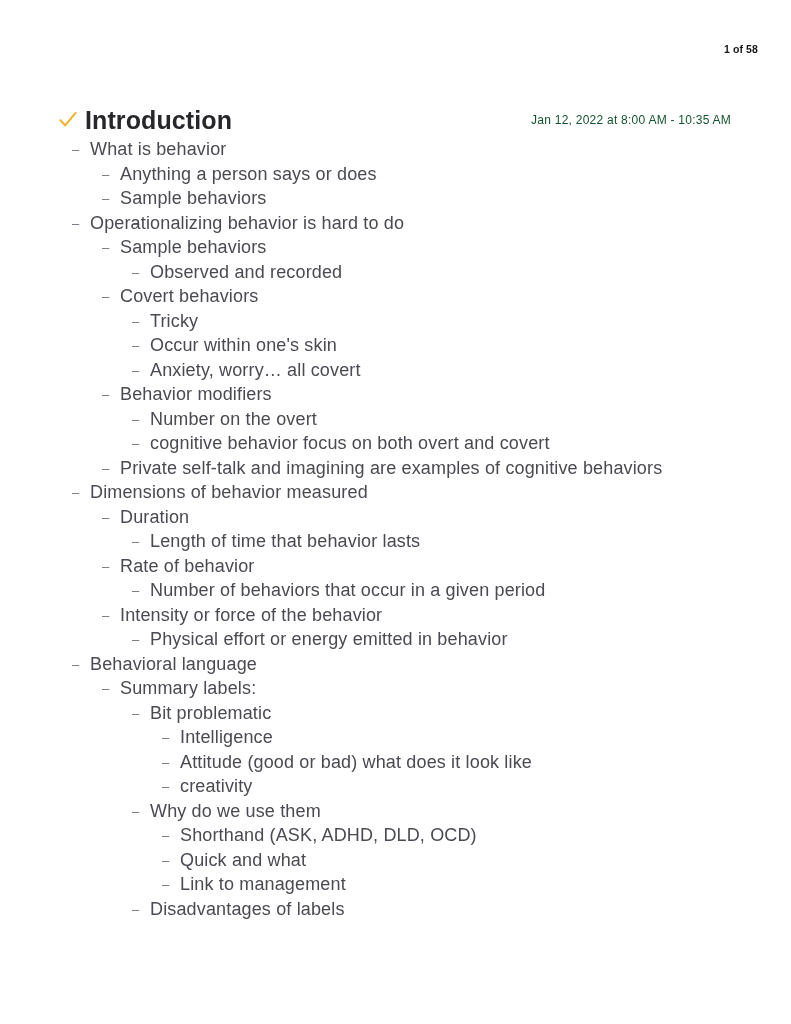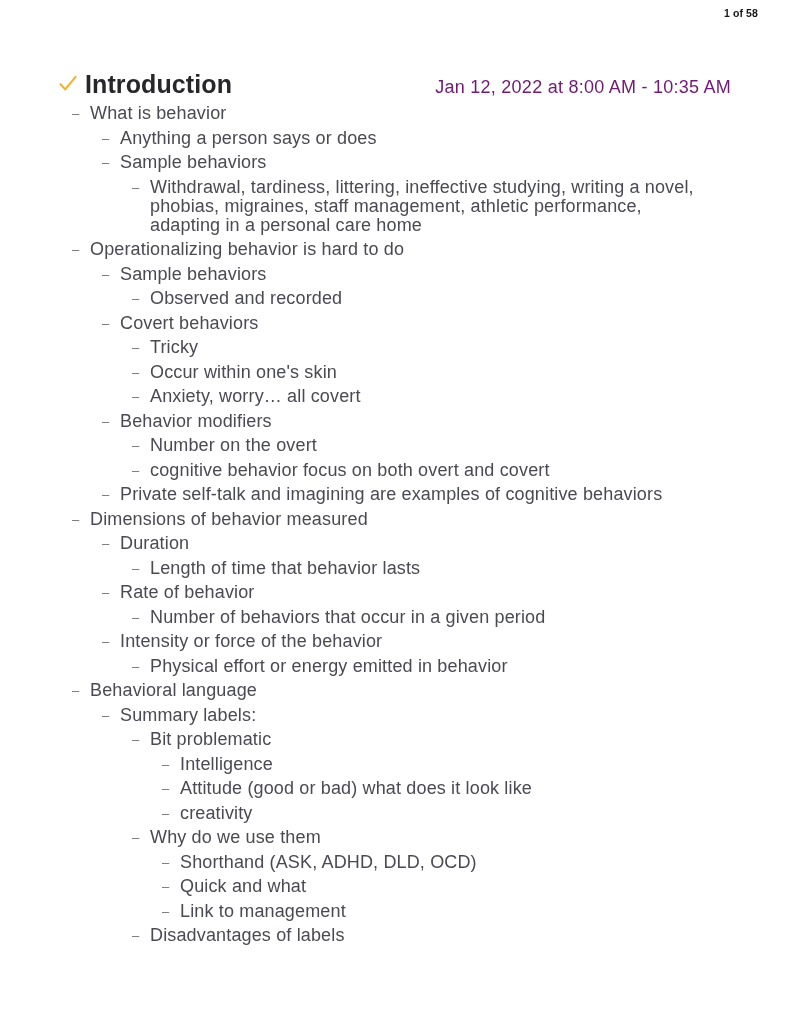--- a/index.html
+++ b/index.html
@@ -15,20 +15,21 @@
     -webkit-font-smoothing: antialiased;
     overflow: hidden;
   }
 
   .page {
     position: relative;
     width: 791px;
     height: 776px;
     background: #ffffff;
     box-sizing: border-box;
+    margin-top: 36px;
   }
 
   
   .page-header {
     position: absolute;
     top: 7px;
     right: 33px;
     font-size: 10.5px;
     font-weight: bold;
     color: #16161a;
@@ -59,22 +60,22 @@
     font-weight: 700;
     color: #26262b;
     letter-spacing: 0.1px;
     line-height: 32px;
     white-space: nowrap;
   }
   .note-date {
     position: absolute;
     right: 0px;
     top: 9px;
-    font-size: 18px;
-    color: #701a75;
+    font-size: 12px;
+    color: #14532d;
     letter-spacing: 0.25px;
     white-space: nowrap;
   }
 
   
   .outline {
     position: absolute;
     top: 104px;
     left: 0;
     width: 791px;
@@ -139,21 +140,20 @@
       <div class="row lvl2" style="margin-bottom: 5.5px;">
         <span class="dash">–</span>
         <span class="text">Anything a person says or does</span>
       </div>
       <div class="row lvl2" style="margin-bottom: 5.5px;">
         <span class="dash">–</span>
         <span class="text">Sample behaviors</span>
       </div>
       <div class="row lvl3 wrap" style="margin-bottom: 5.5px;">
         <span class="dash">–</span>
-        <span class="text">Withdrawal, tardiness, littering, ineffective studying, writing a novel, phobias, migraines, staff management, athletic performance, adapting in a personal care home</span>
       </div>
       <div class="row lvl1" style="margin-bottom: 5.5px;">
         <span class="dash">–</span>
         <span class="text">Operationalizing behavior is hard to do</span>
       </div>
       <div class="row lvl2" style="margin-bottom: 5.5px;">
         <span class="dash">–</span>
         <span class="text">Sample behaviors</span>
       </div>
       <div class="row lvl3" style="margin-bottom: 5.5px;">

